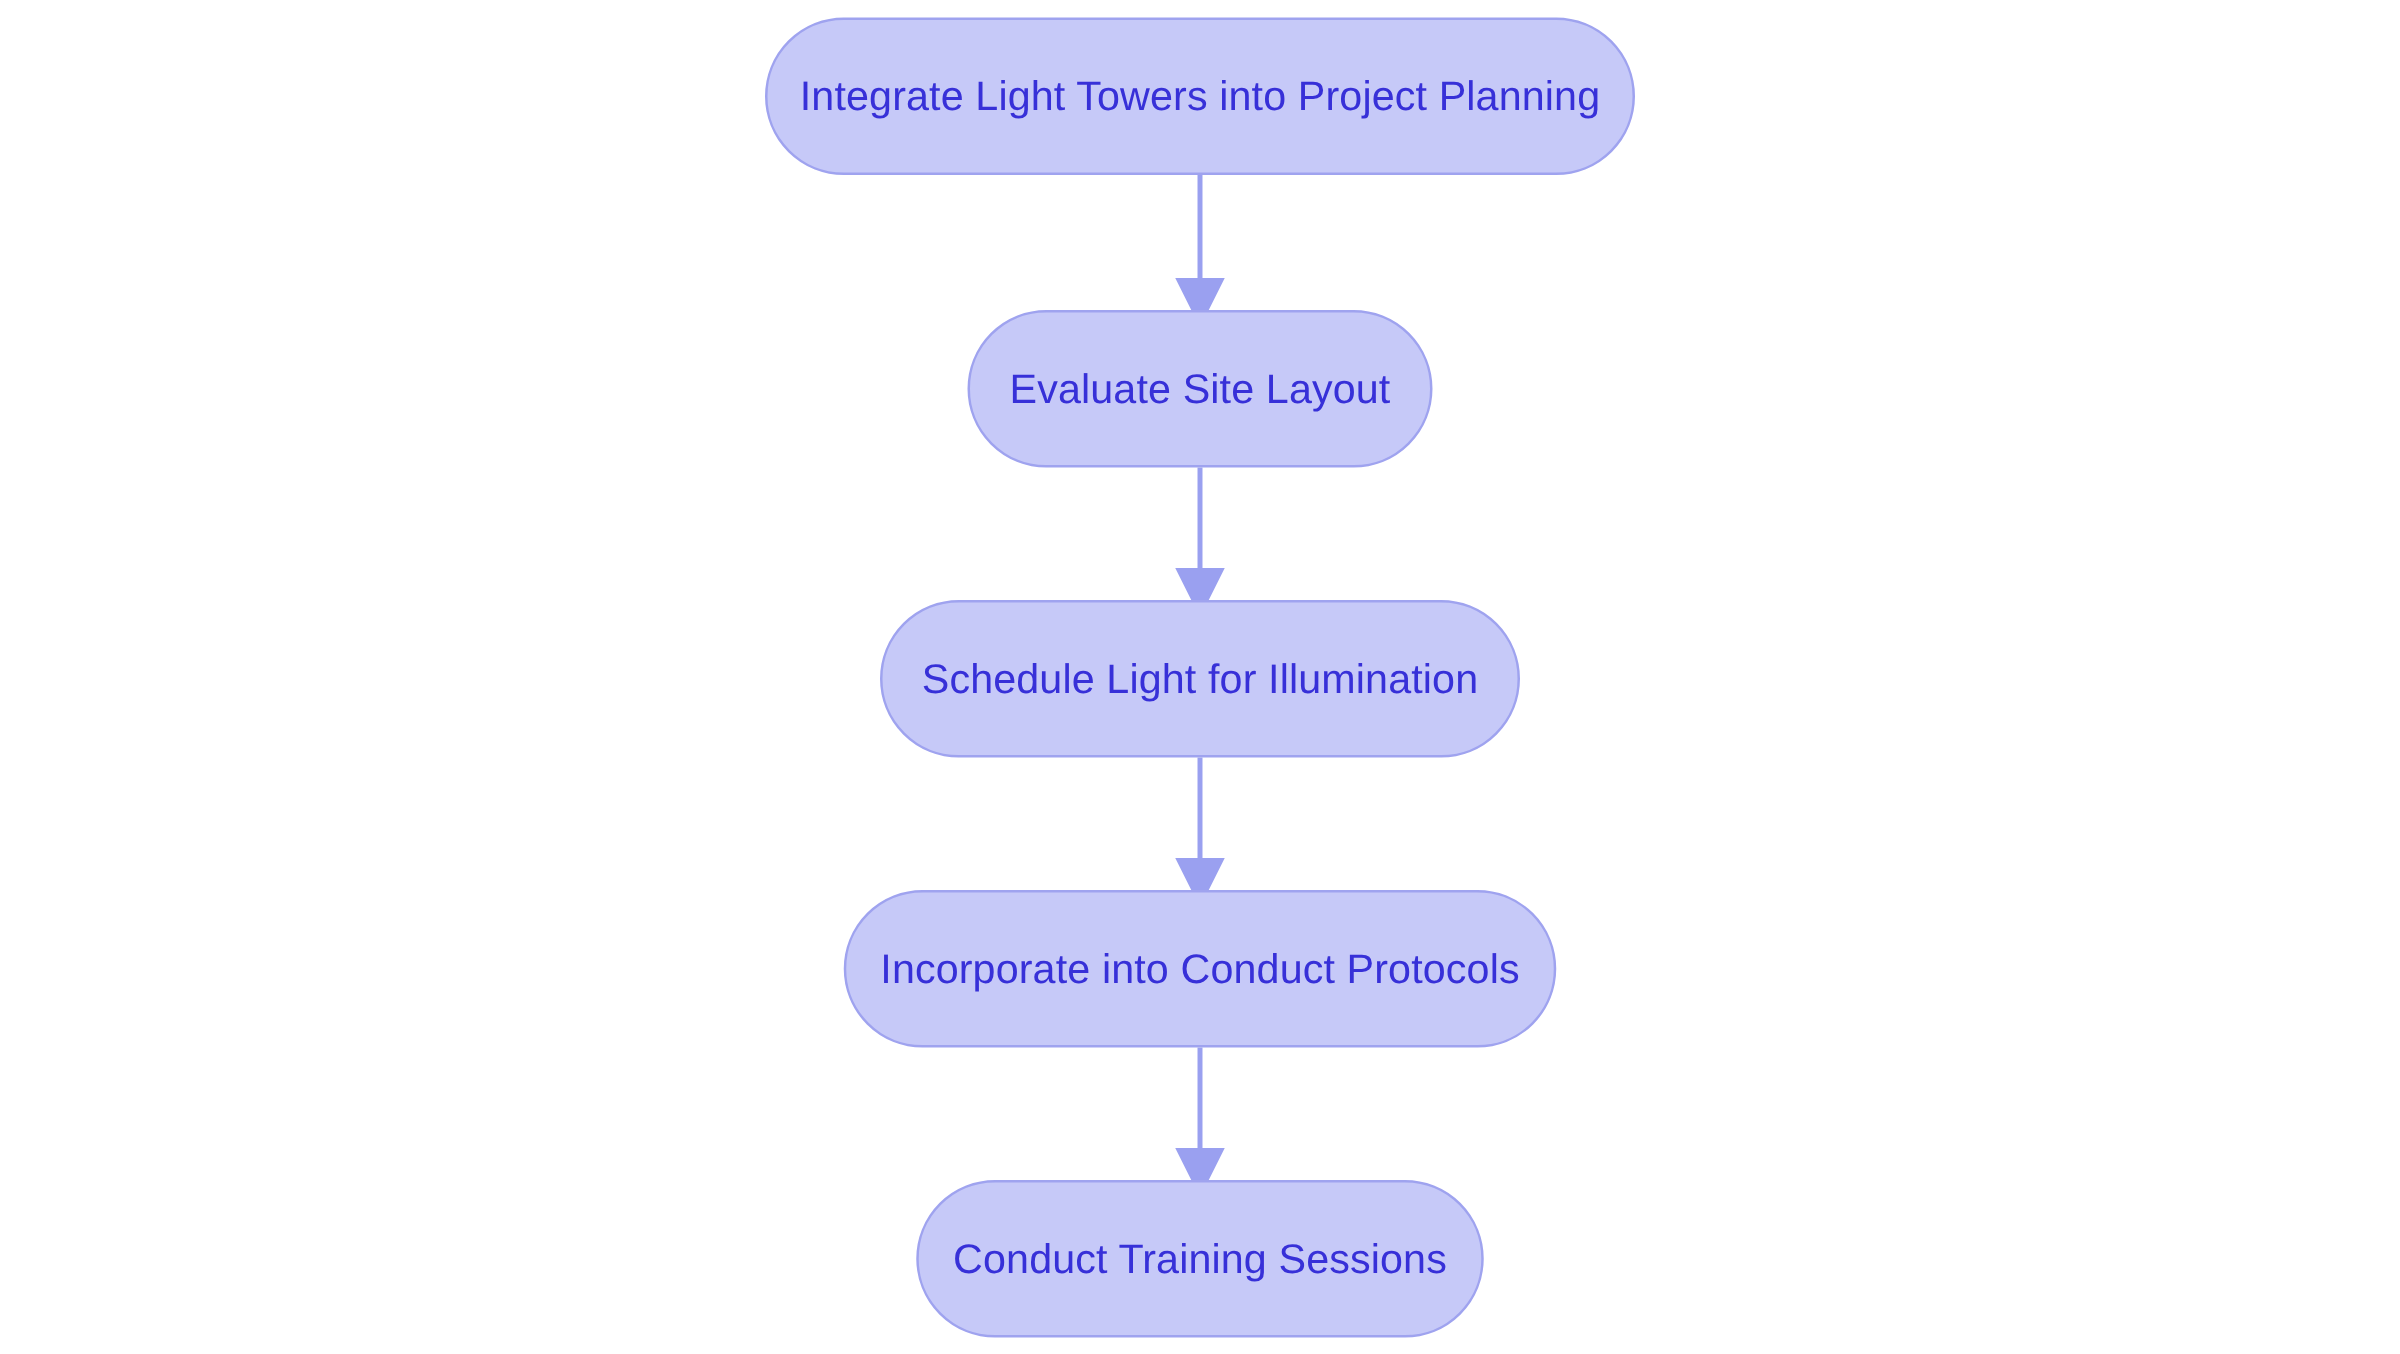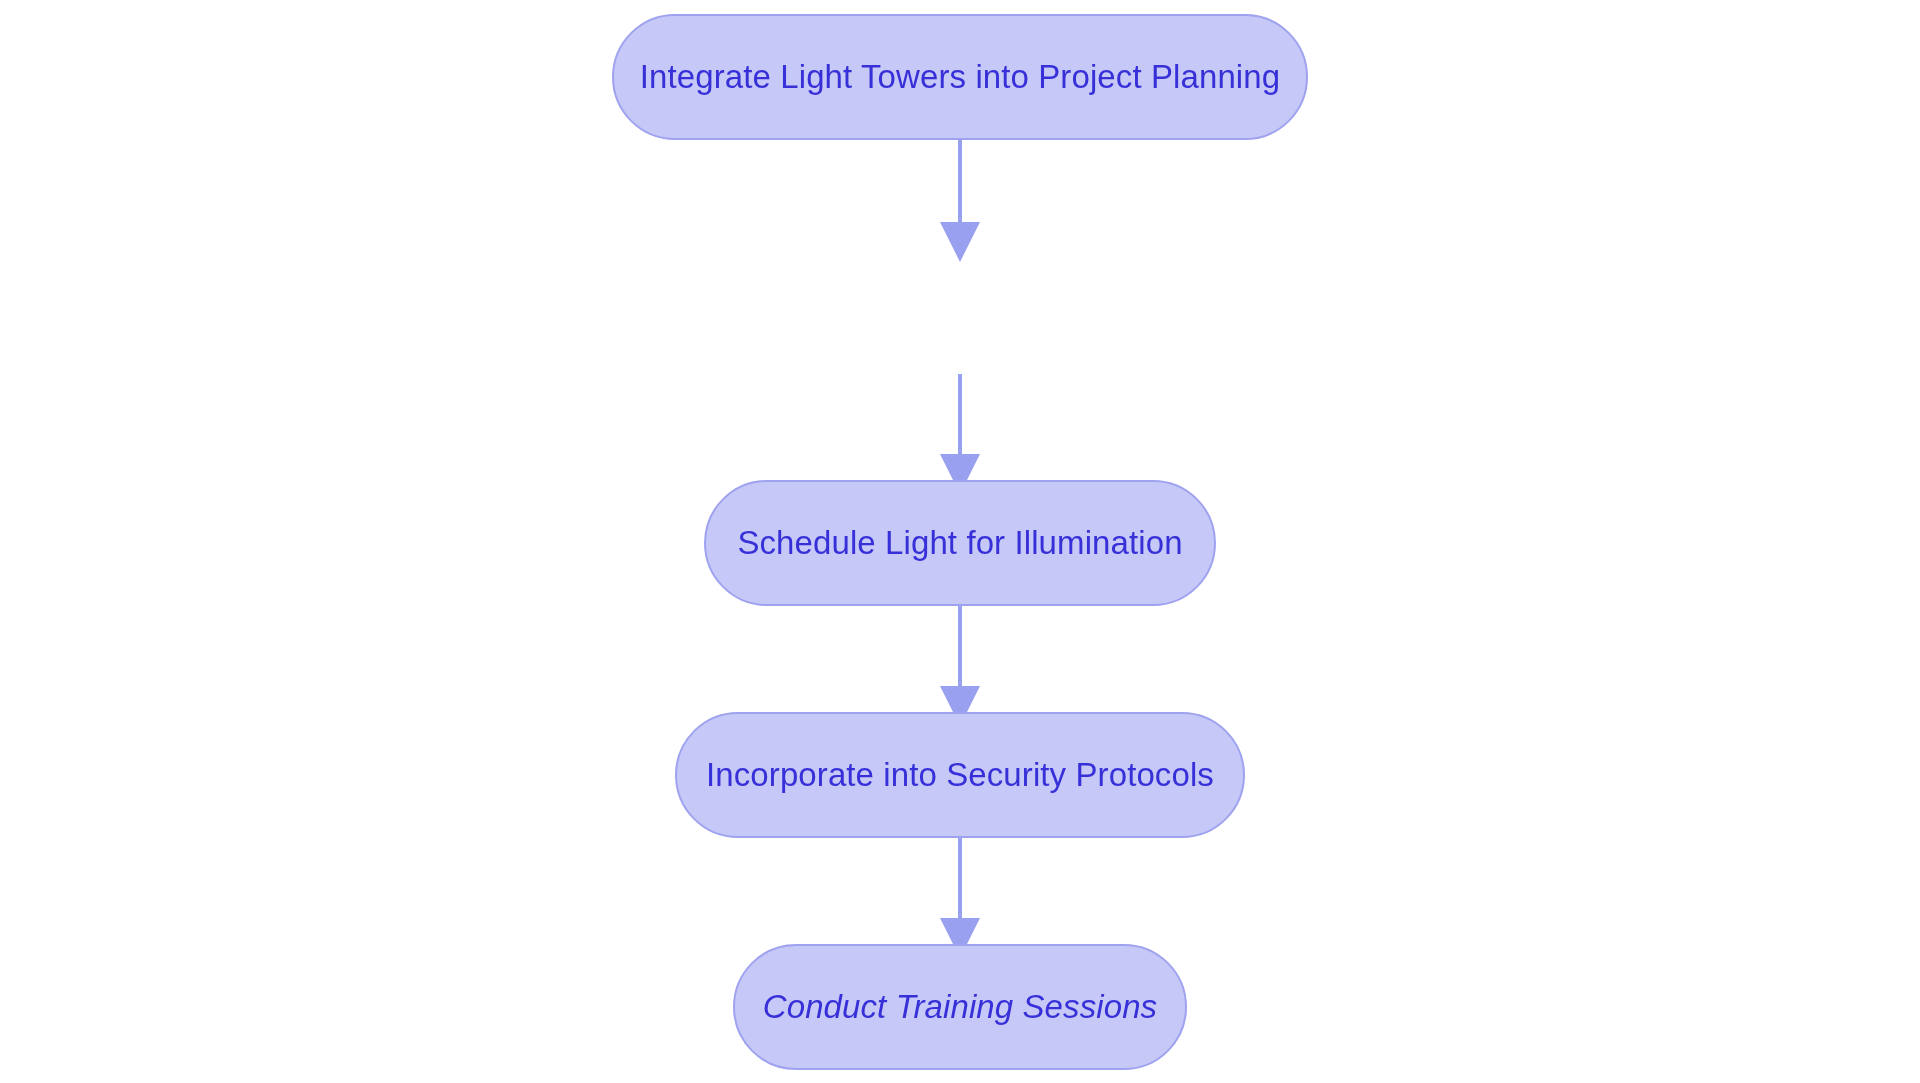--- a/index.html
+++ b/index.html
@@ -90,27 +90,30 @@
       <line x1="960" y1="838" x2="960" y2="922" stroke="#9aa0f0" stroke-width="4" marker-end="url(#arrowhead)"></line>
     </g>
   </svg>
 
   <div id="node-layer">
 
     <div class="flow-node" style="left:960px; top:14px; width:696px; height:126px;">
       <span class="flow-node-label">Integrate Light Towers into Project Planning</span>
     </div>
 
+    <div class="flow-node" style="left:960px; top:248px; width:372px; height:126px;">
+      <span class="flow-node-label">Evaluate Site Layout</span>
+    </div>
 
     <div class="flow-node" style="left:960px; top:480px; width:512px; height:126px;">
       <span class="flow-node-label">Schedule Light for Illumination</span>
     </div>
 
     <div class="flow-node" style="left:960px; top:712px; width:570px; height:126px;">
-      <span class="flow-node-label">Incorporate into Security Protocols</span>
+      <span class="flow-node-label">Incorporate into Conduct Protocols</span>
     </div>
 
-    <div class="flow-node" style="left:960px; top:944px; width:454px; height:126px;font-style:italic;">
+    <div class="flow-node" style="left:960px; top:944px; width:454px; height:126px;">
       <span class="flow-node-label">Conduct Training Sessions</span>
     </div>
 
   </div>
 </div>
 
 </body></html>

